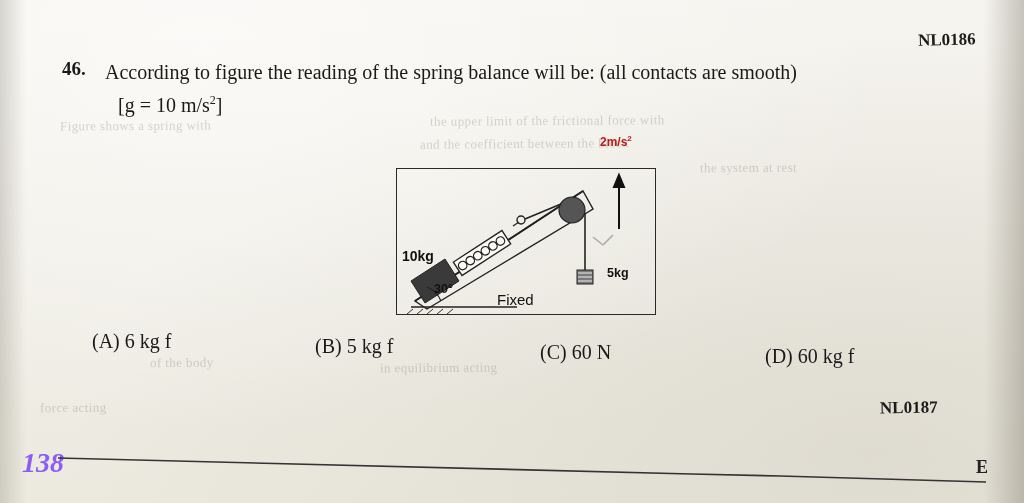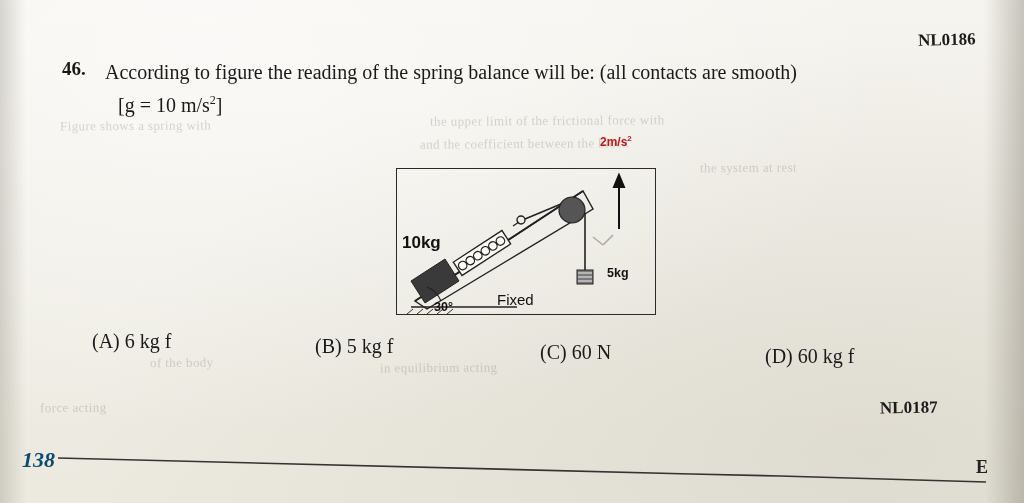--- a/index.html
+++ b/index.html
@@ -111,39 +111,39 @@
     font-family: "Liberation Sans", sans-serif;
     font-size: 12px;
     font-weight: bold;
     color: #b91c1c;
   }
   .accel-label sup { font-size: 8px; }
 
   .lbl-10kg {
     position: absolute;
     left: 402px;
-    top: 233px;
+    top: 248px;
     font-family: "Liberation Sans", sans-serif;
-    font-size: 17px;
+    font-size: 14px;
     font-weight: bold;
     color: #111;
   }
   .lbl-5kg {
     position: absolute;
     left: 607px;
     top: 266px;
     font-family: Liberation Sans, sans-serif;
     font-size: 12.5px;
     font-weight: bold;
     color: #111;
   }
   .lbl-angle {
     position: absolute;
     left: 434px;
-    top: 300px;
+    top: 282px;
     font-family: "Liberation Sans", sans-serif;
     font-size: 12.5px;
     font-weight: bold;
     color: #111;
     text-align: center;
   }
   .lbl-fixed {
     position: absolute;
     left: 497px;
     top: 291px;
@@ -163,22 +163,22 @@
   .opt-c { left: 540px; top: 341px; }
   .opt-d { left: 765px; top: 345px; }
 
   .page-num {
     position: absolute;
     left: 22px;
     top: 447px;
     font-family: "Liberation Serif", serif;
     font-weight: bold;
     font-style: italic;
-    font-size: 22px;
-    color: #0c4a6e;
+    font-size: 28px;
+    color: #8b5cf6;
   }
   .rule-svg {
     position: absolute;
     left: 0;
     top: 440px;
   }
   .corner-e {
     position: absolute;
     right: 36px;
     top: 457px;

